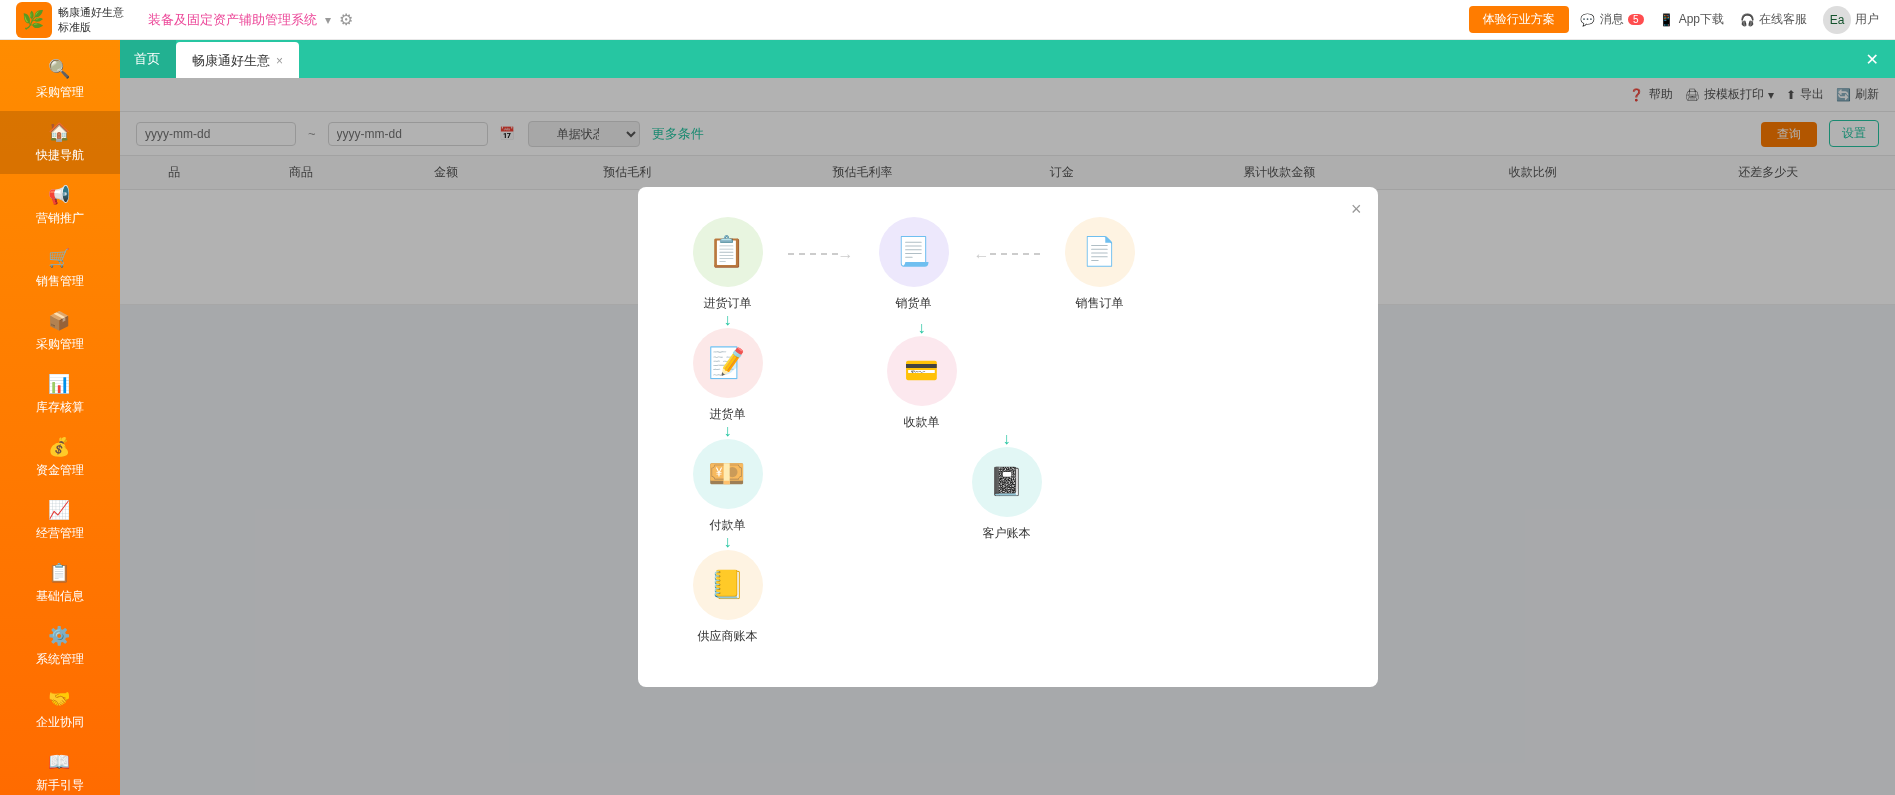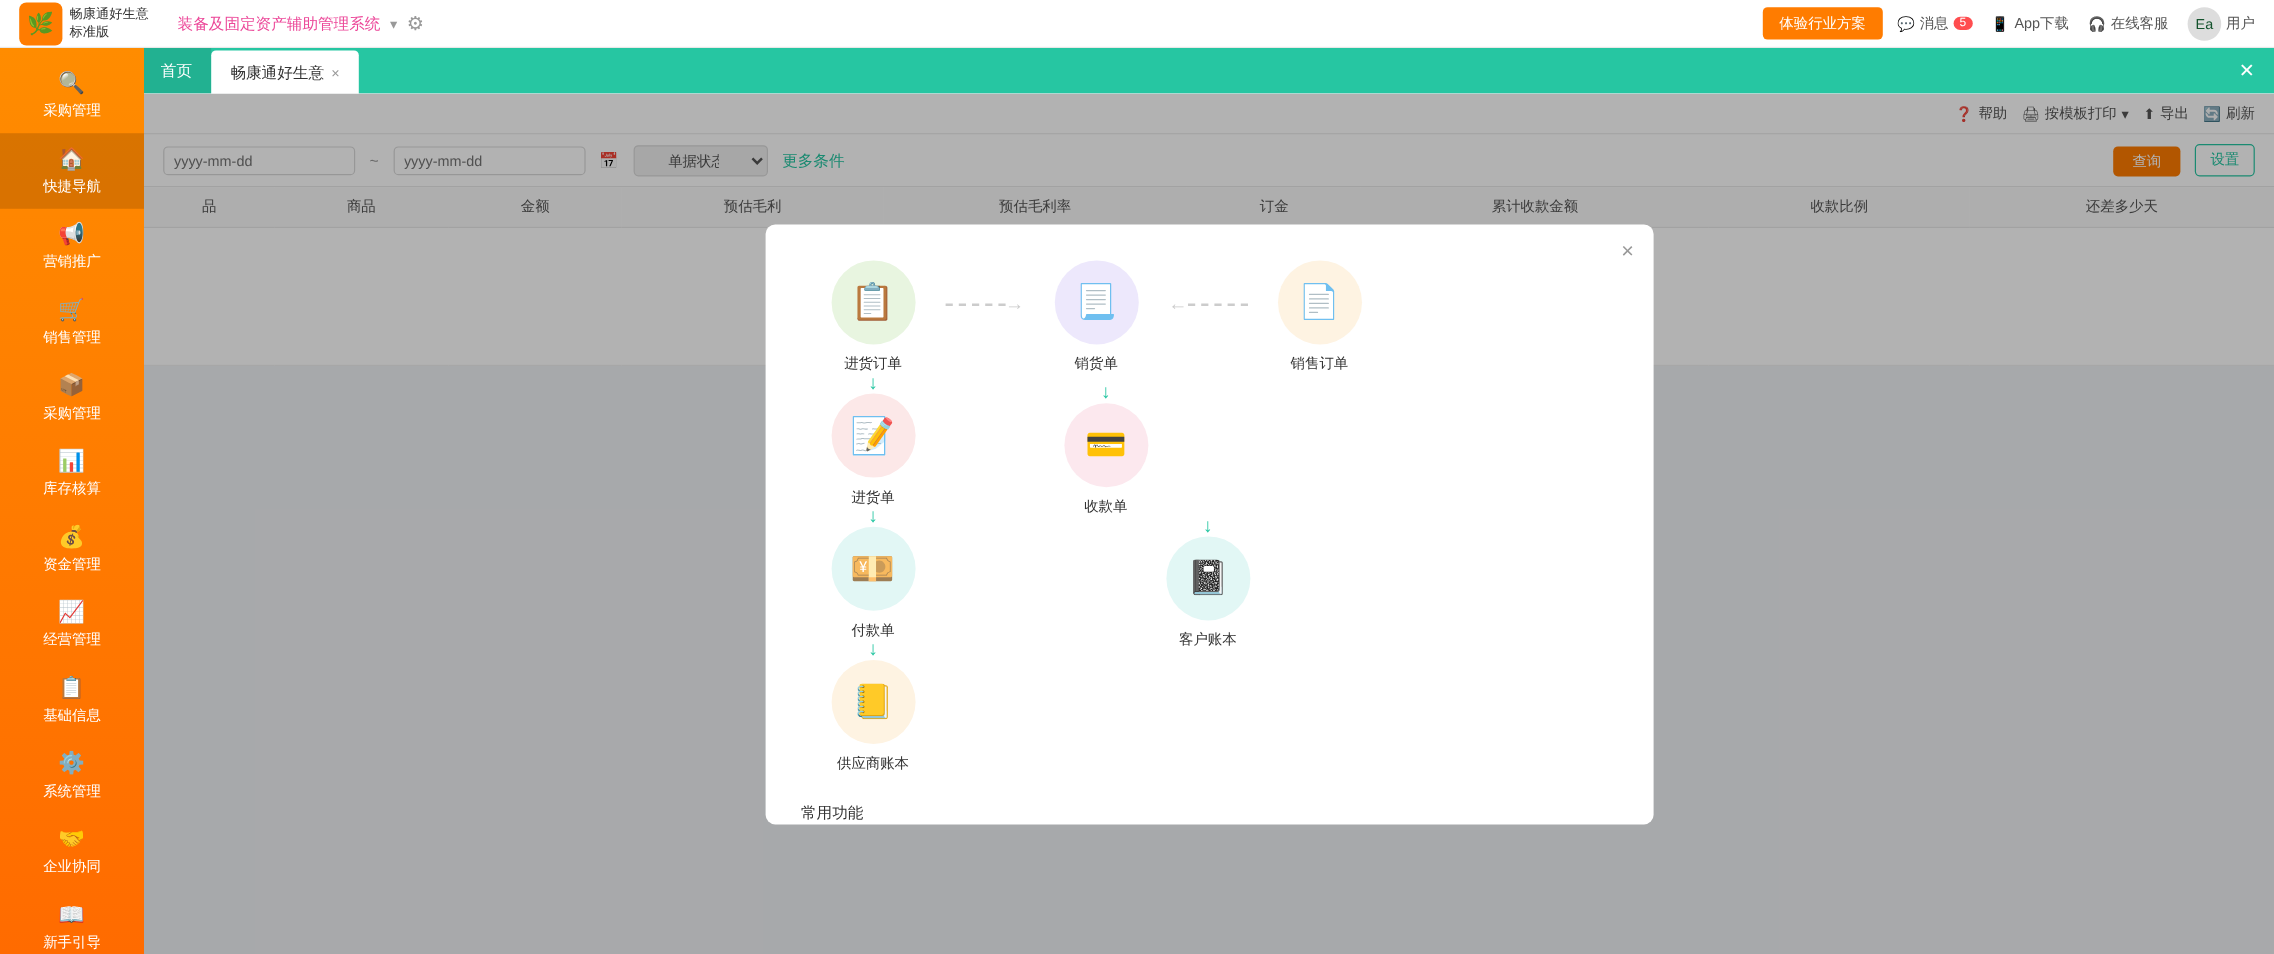--- a/index.html
+++ b/index.html
@@ -343,23 +343,19 @@
                 <div style="display:flex;gap:0;margin-top:0;">
                   <div class="flow-item">
                     <div class="flow-circle teal" style="font-size:28px;">📓</div>
                     <span class="flow-label">客户账本</span>
                   </div>
                 </div>
               </div>
             </div>
           </div>
 
-          <div class="common-functions">
-            <div class="common-title">常用功能</div>
-
-          </div>
 
         </div>
       </div>
 
     </div>
   </div>
 </div>
 
 </body></html>

